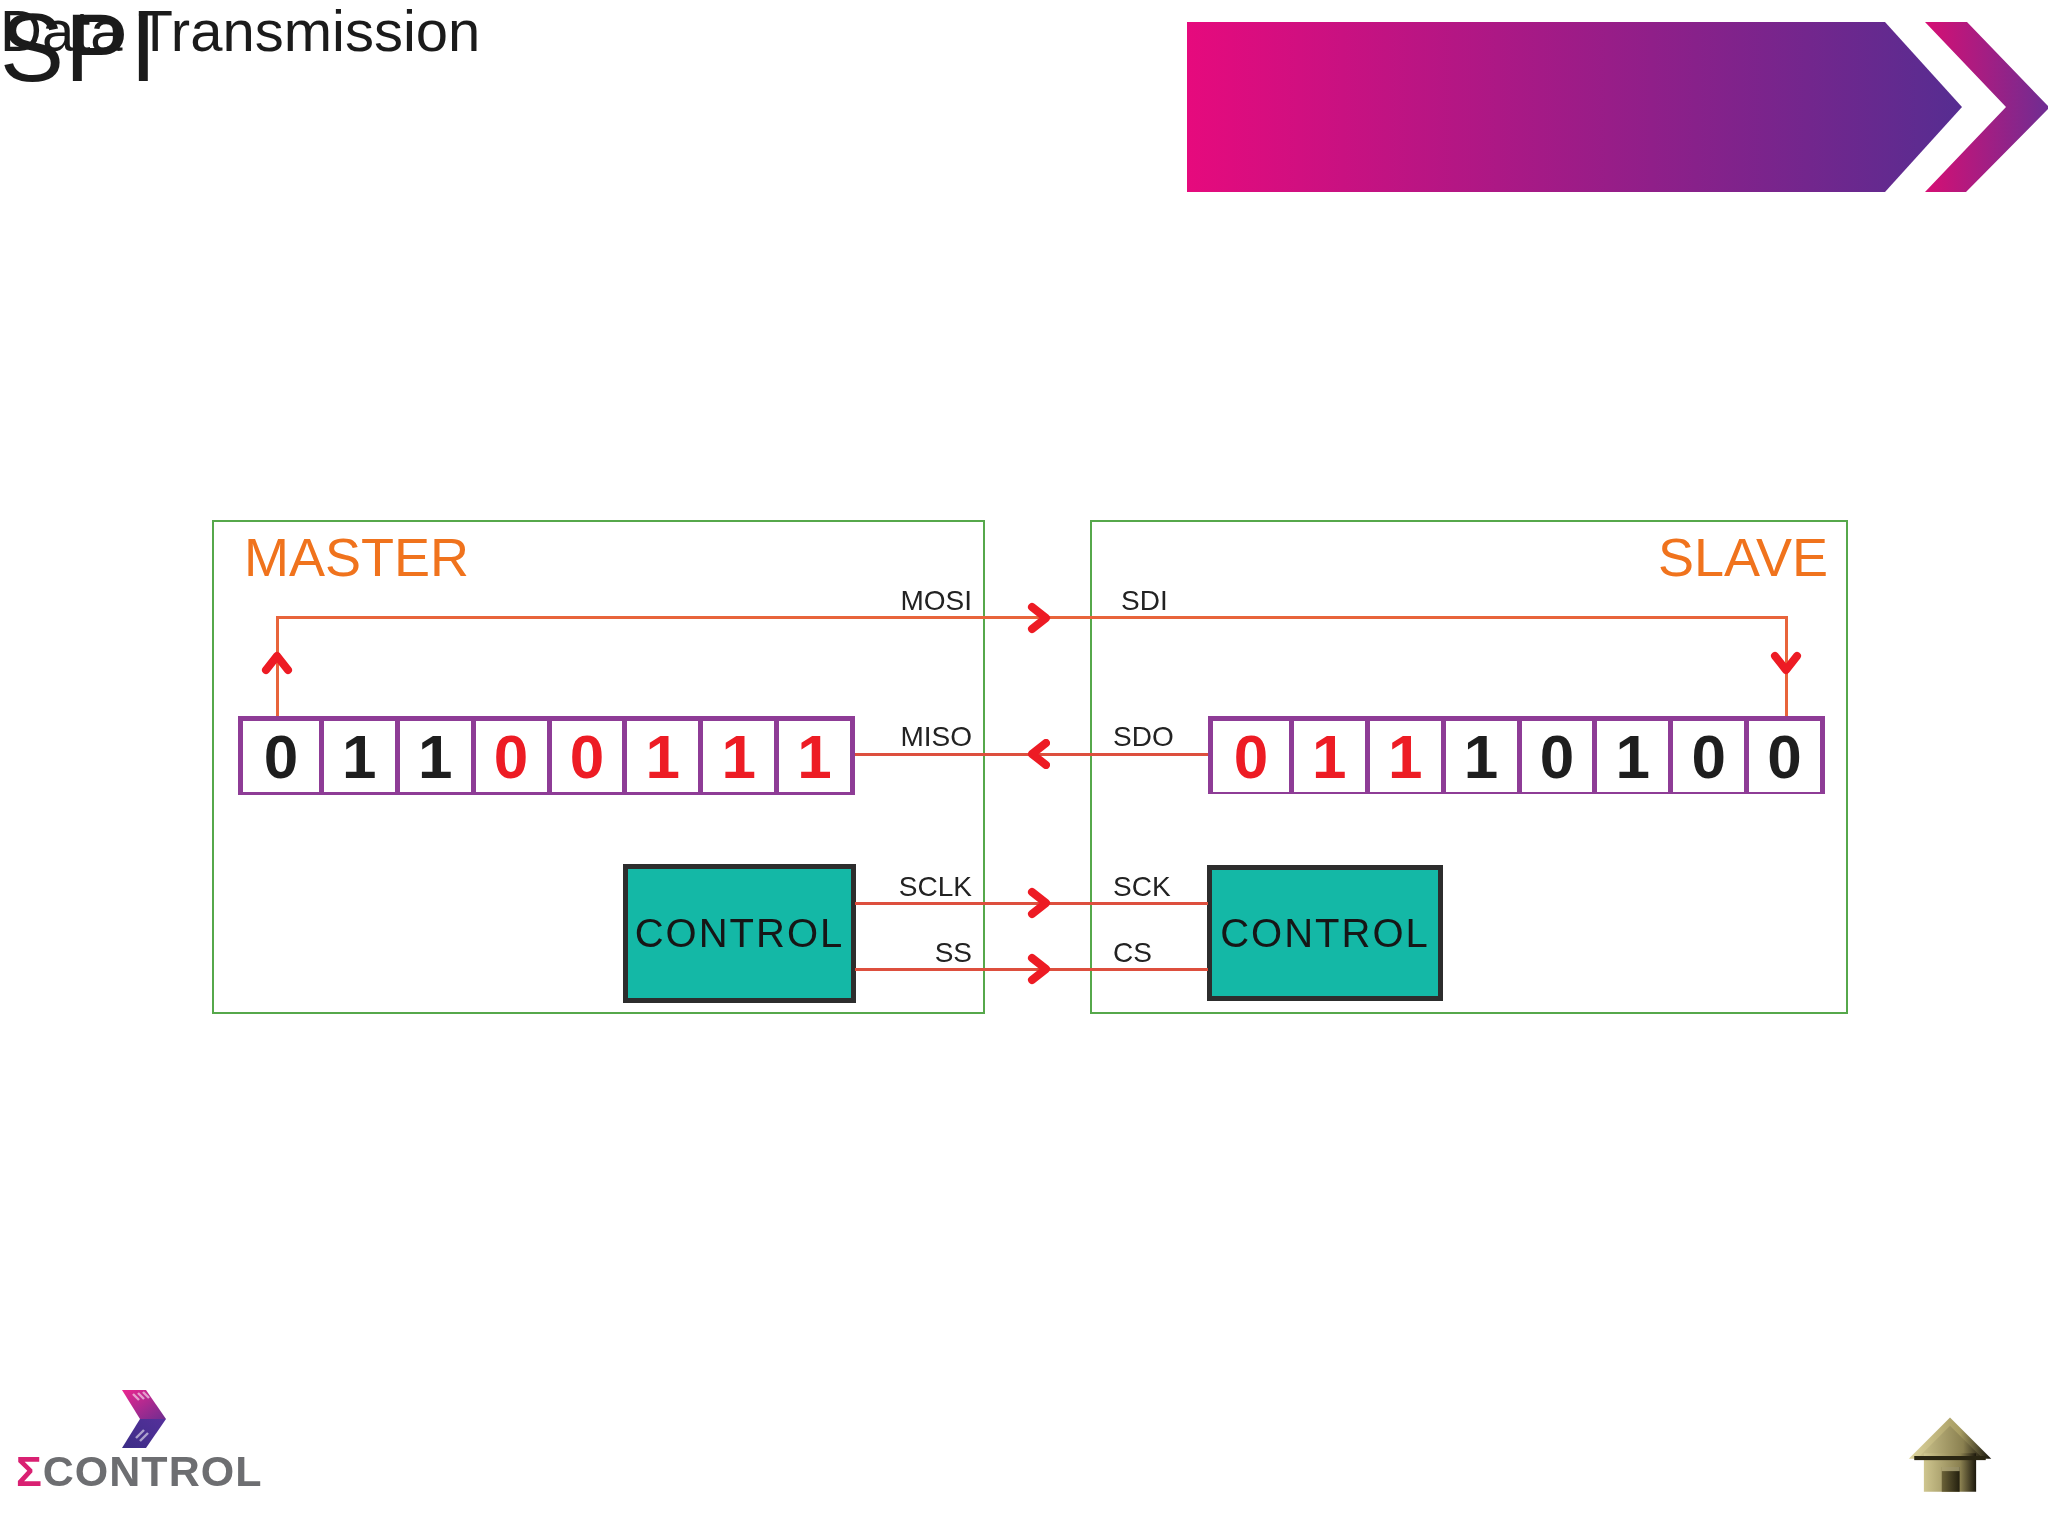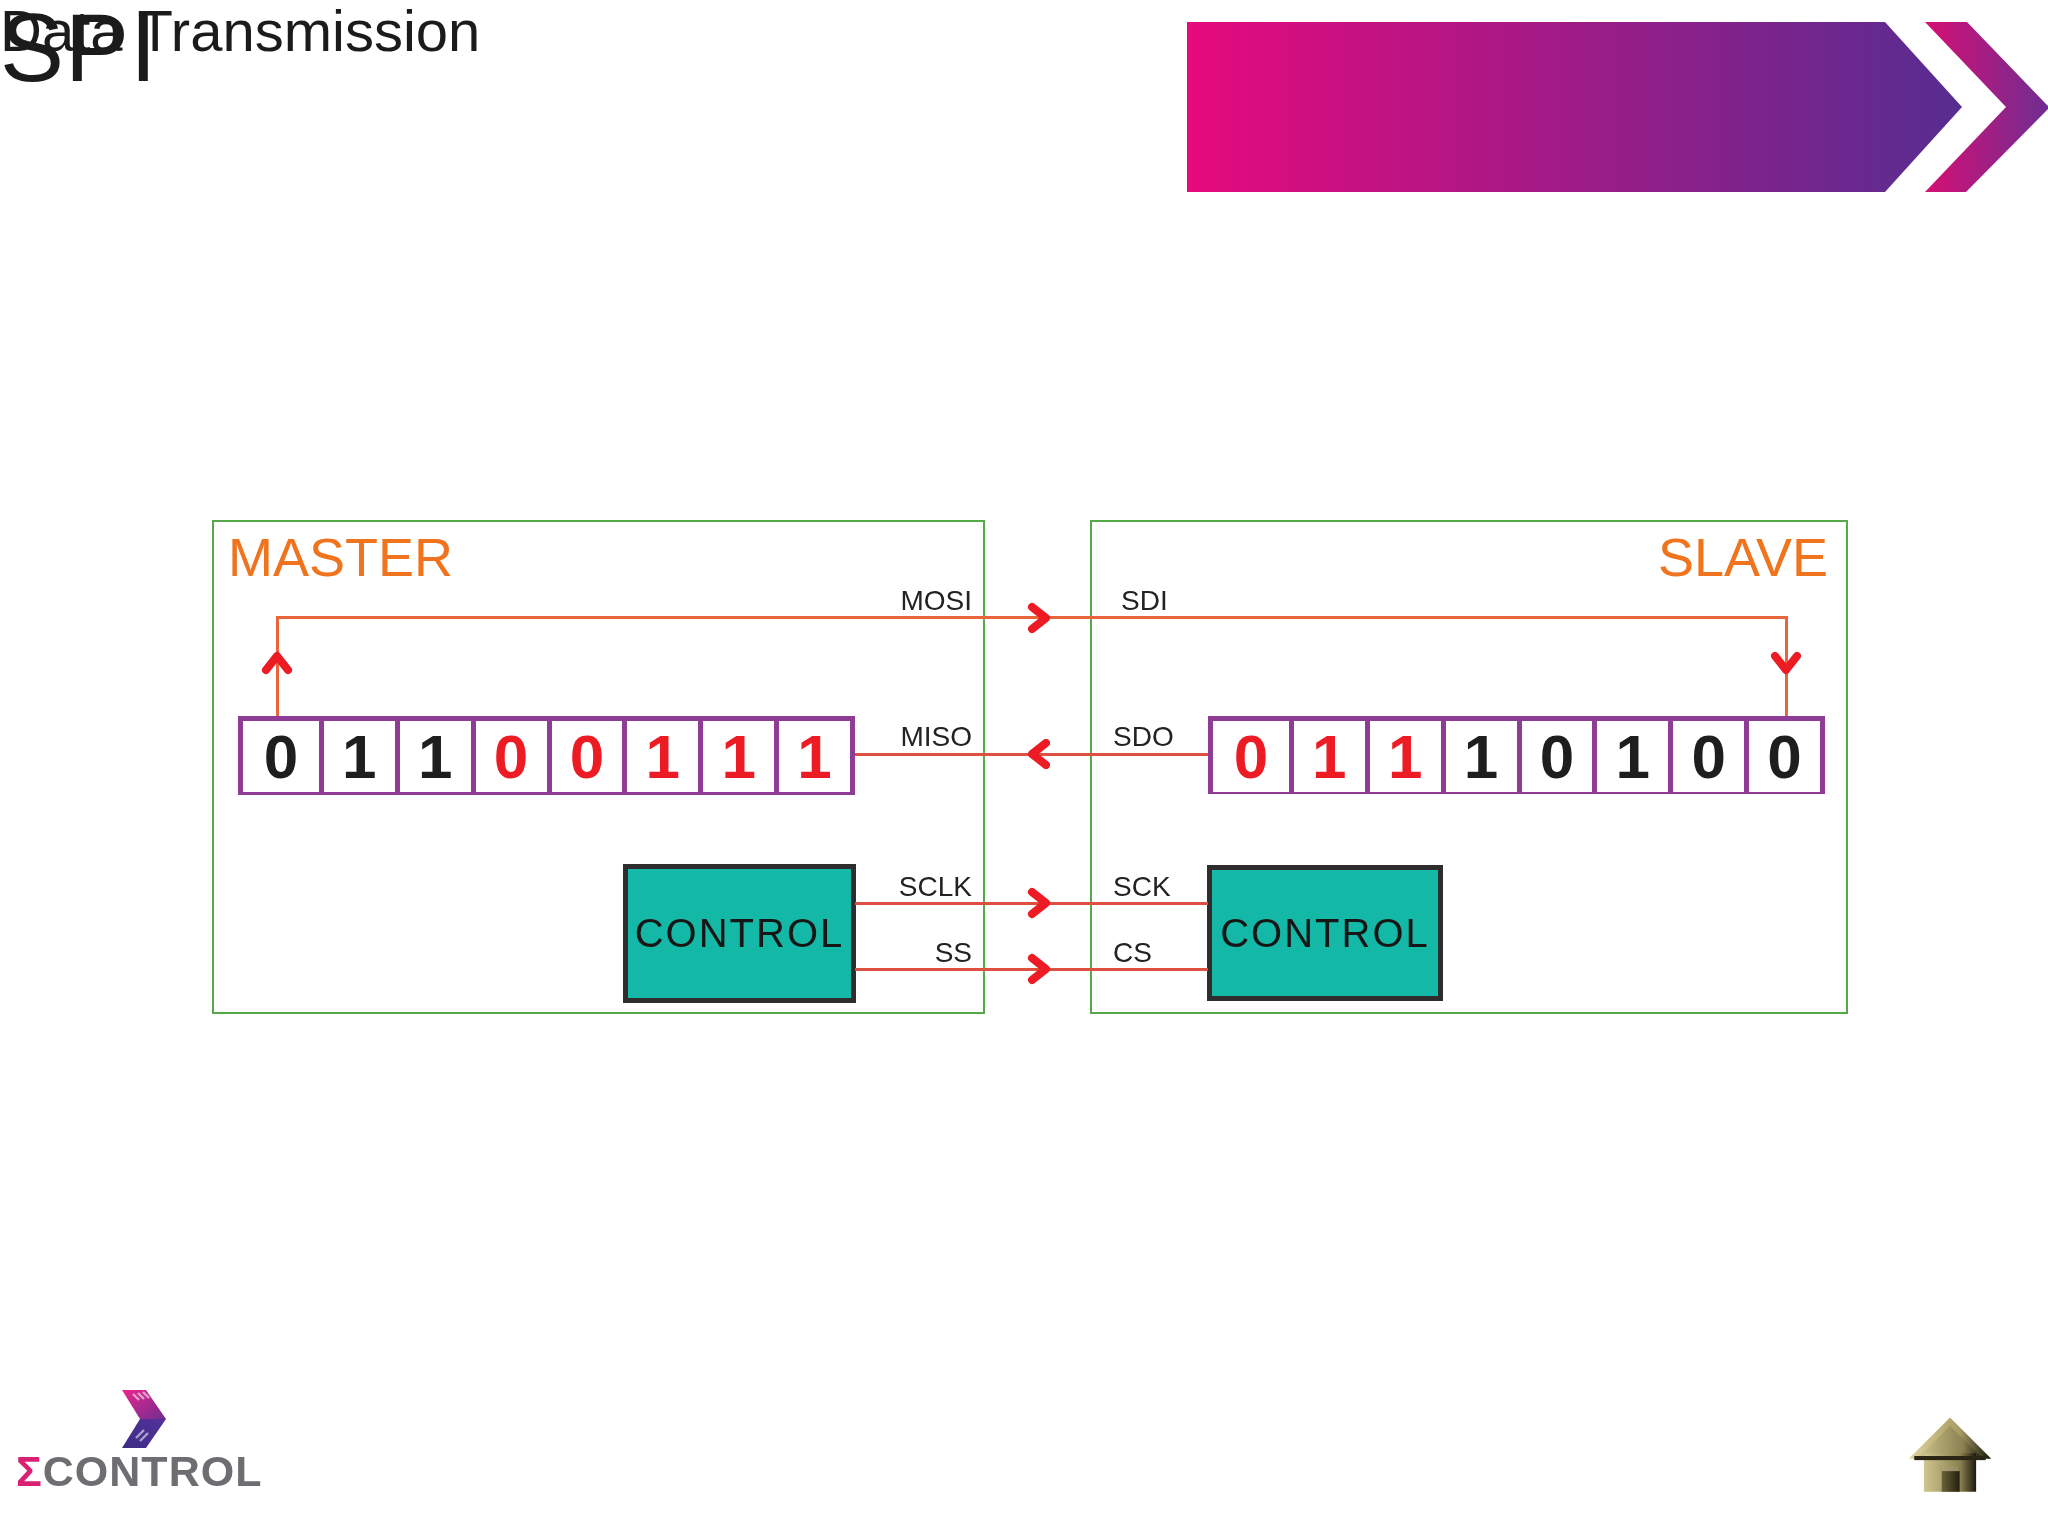--- a/index.html
+++ b/index.html
@@ -15,21 +15,21 @@
   }
   .slide-subtitle{
     position:absolute; left:186; top:138; margin:0; font-size:58px; font-weight:400;
     color:#1b1b1b; line-height:62px;
   }
   .banner{position:absolute; left:0; top:0; width:2048px; height:220px;}
   
   .gbox{position:absolute; border:2px solid #56a84b; background:transparent; z-index:1;}
   .gbox.master{left:212px; top:520px; width:769px; height:490px;}
   .gbox.slave{left:1090px; top:520px; width:754px; height:490px;}
-  .box-label{position:absolute; font-size:54px; color:#f0731d; z-index:2; line-height:54px;}
+  .box-label{position:absolute; font-size:54px; color:#f0731d; z-index:2; line-height:54px;margin-left:16px;}
   .box-label.master{left:228px; top:530px;}
   .box-label.slave{right:220px; top:530px;}
   
   .register{
     position:absolute; display:grid; grid-template-columns:repeat(8,1fr);
     border:5px solid #8e3c96; background:#fff; box-sizing:border-box; z-index:2;
   }
   .register.master{left:238px; top:716px; width:617px; height:79px;}
   .register.slave{left:1208px; top:716px; width:617px; height:78px;}
   .register .cell{

